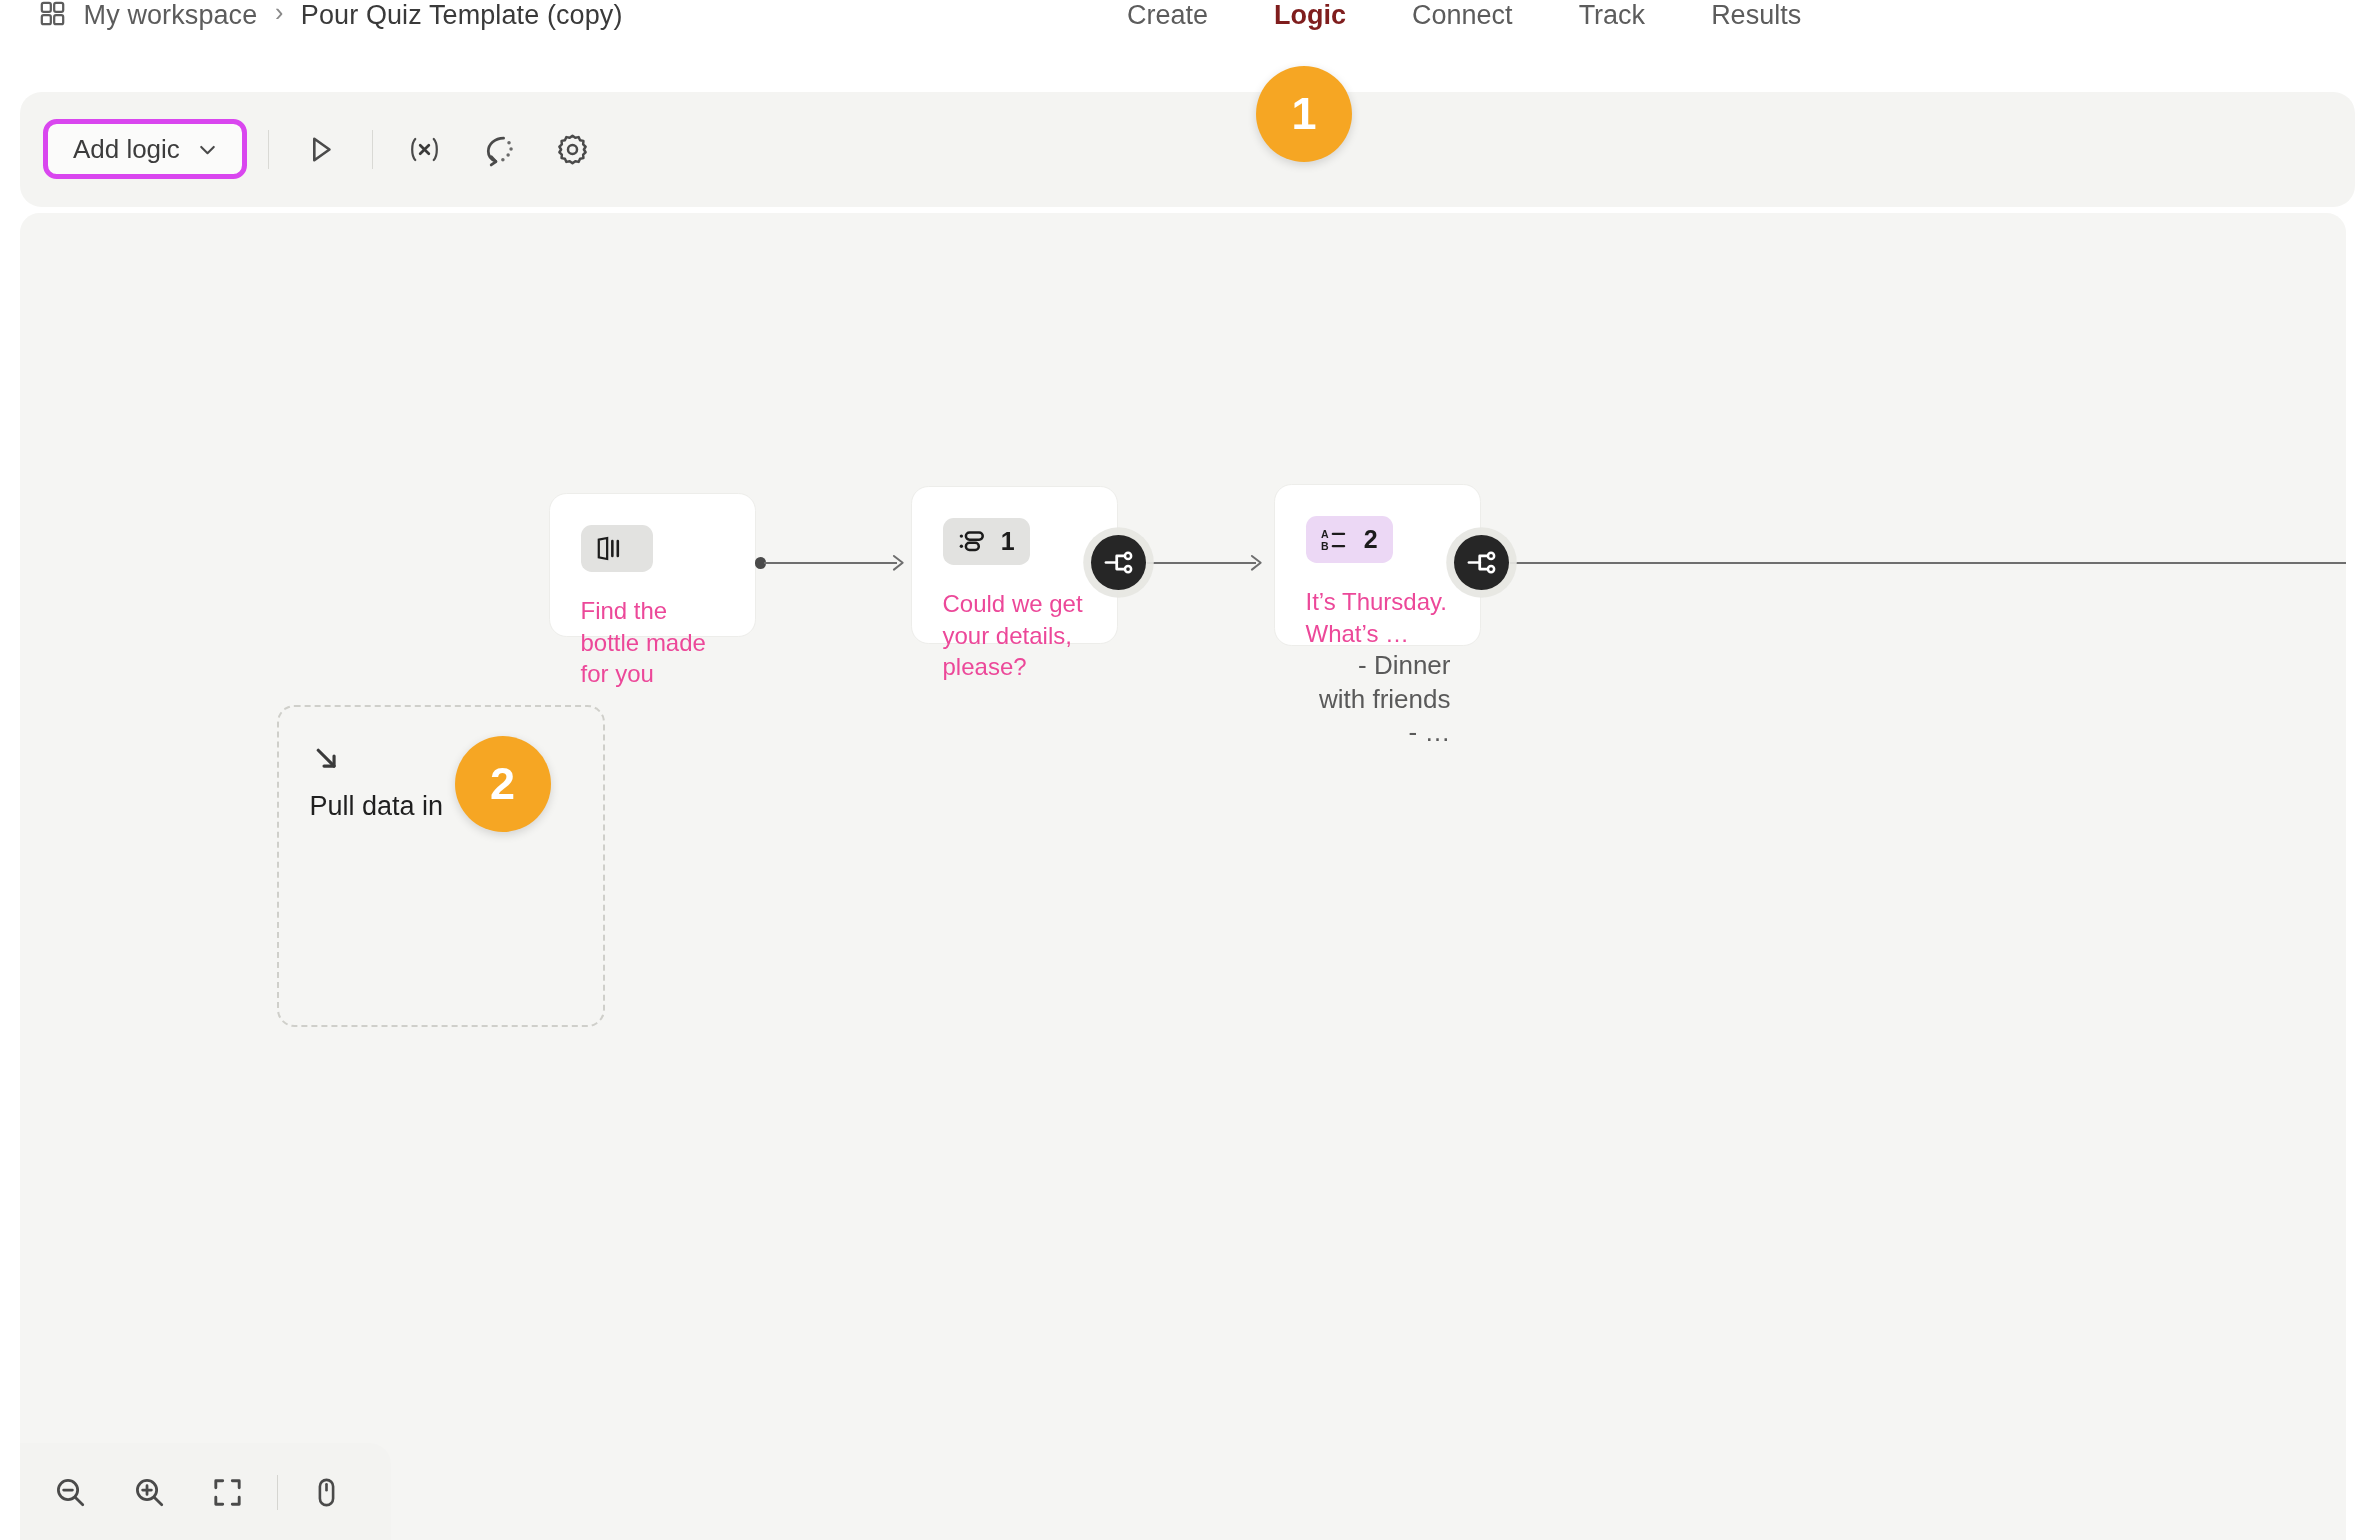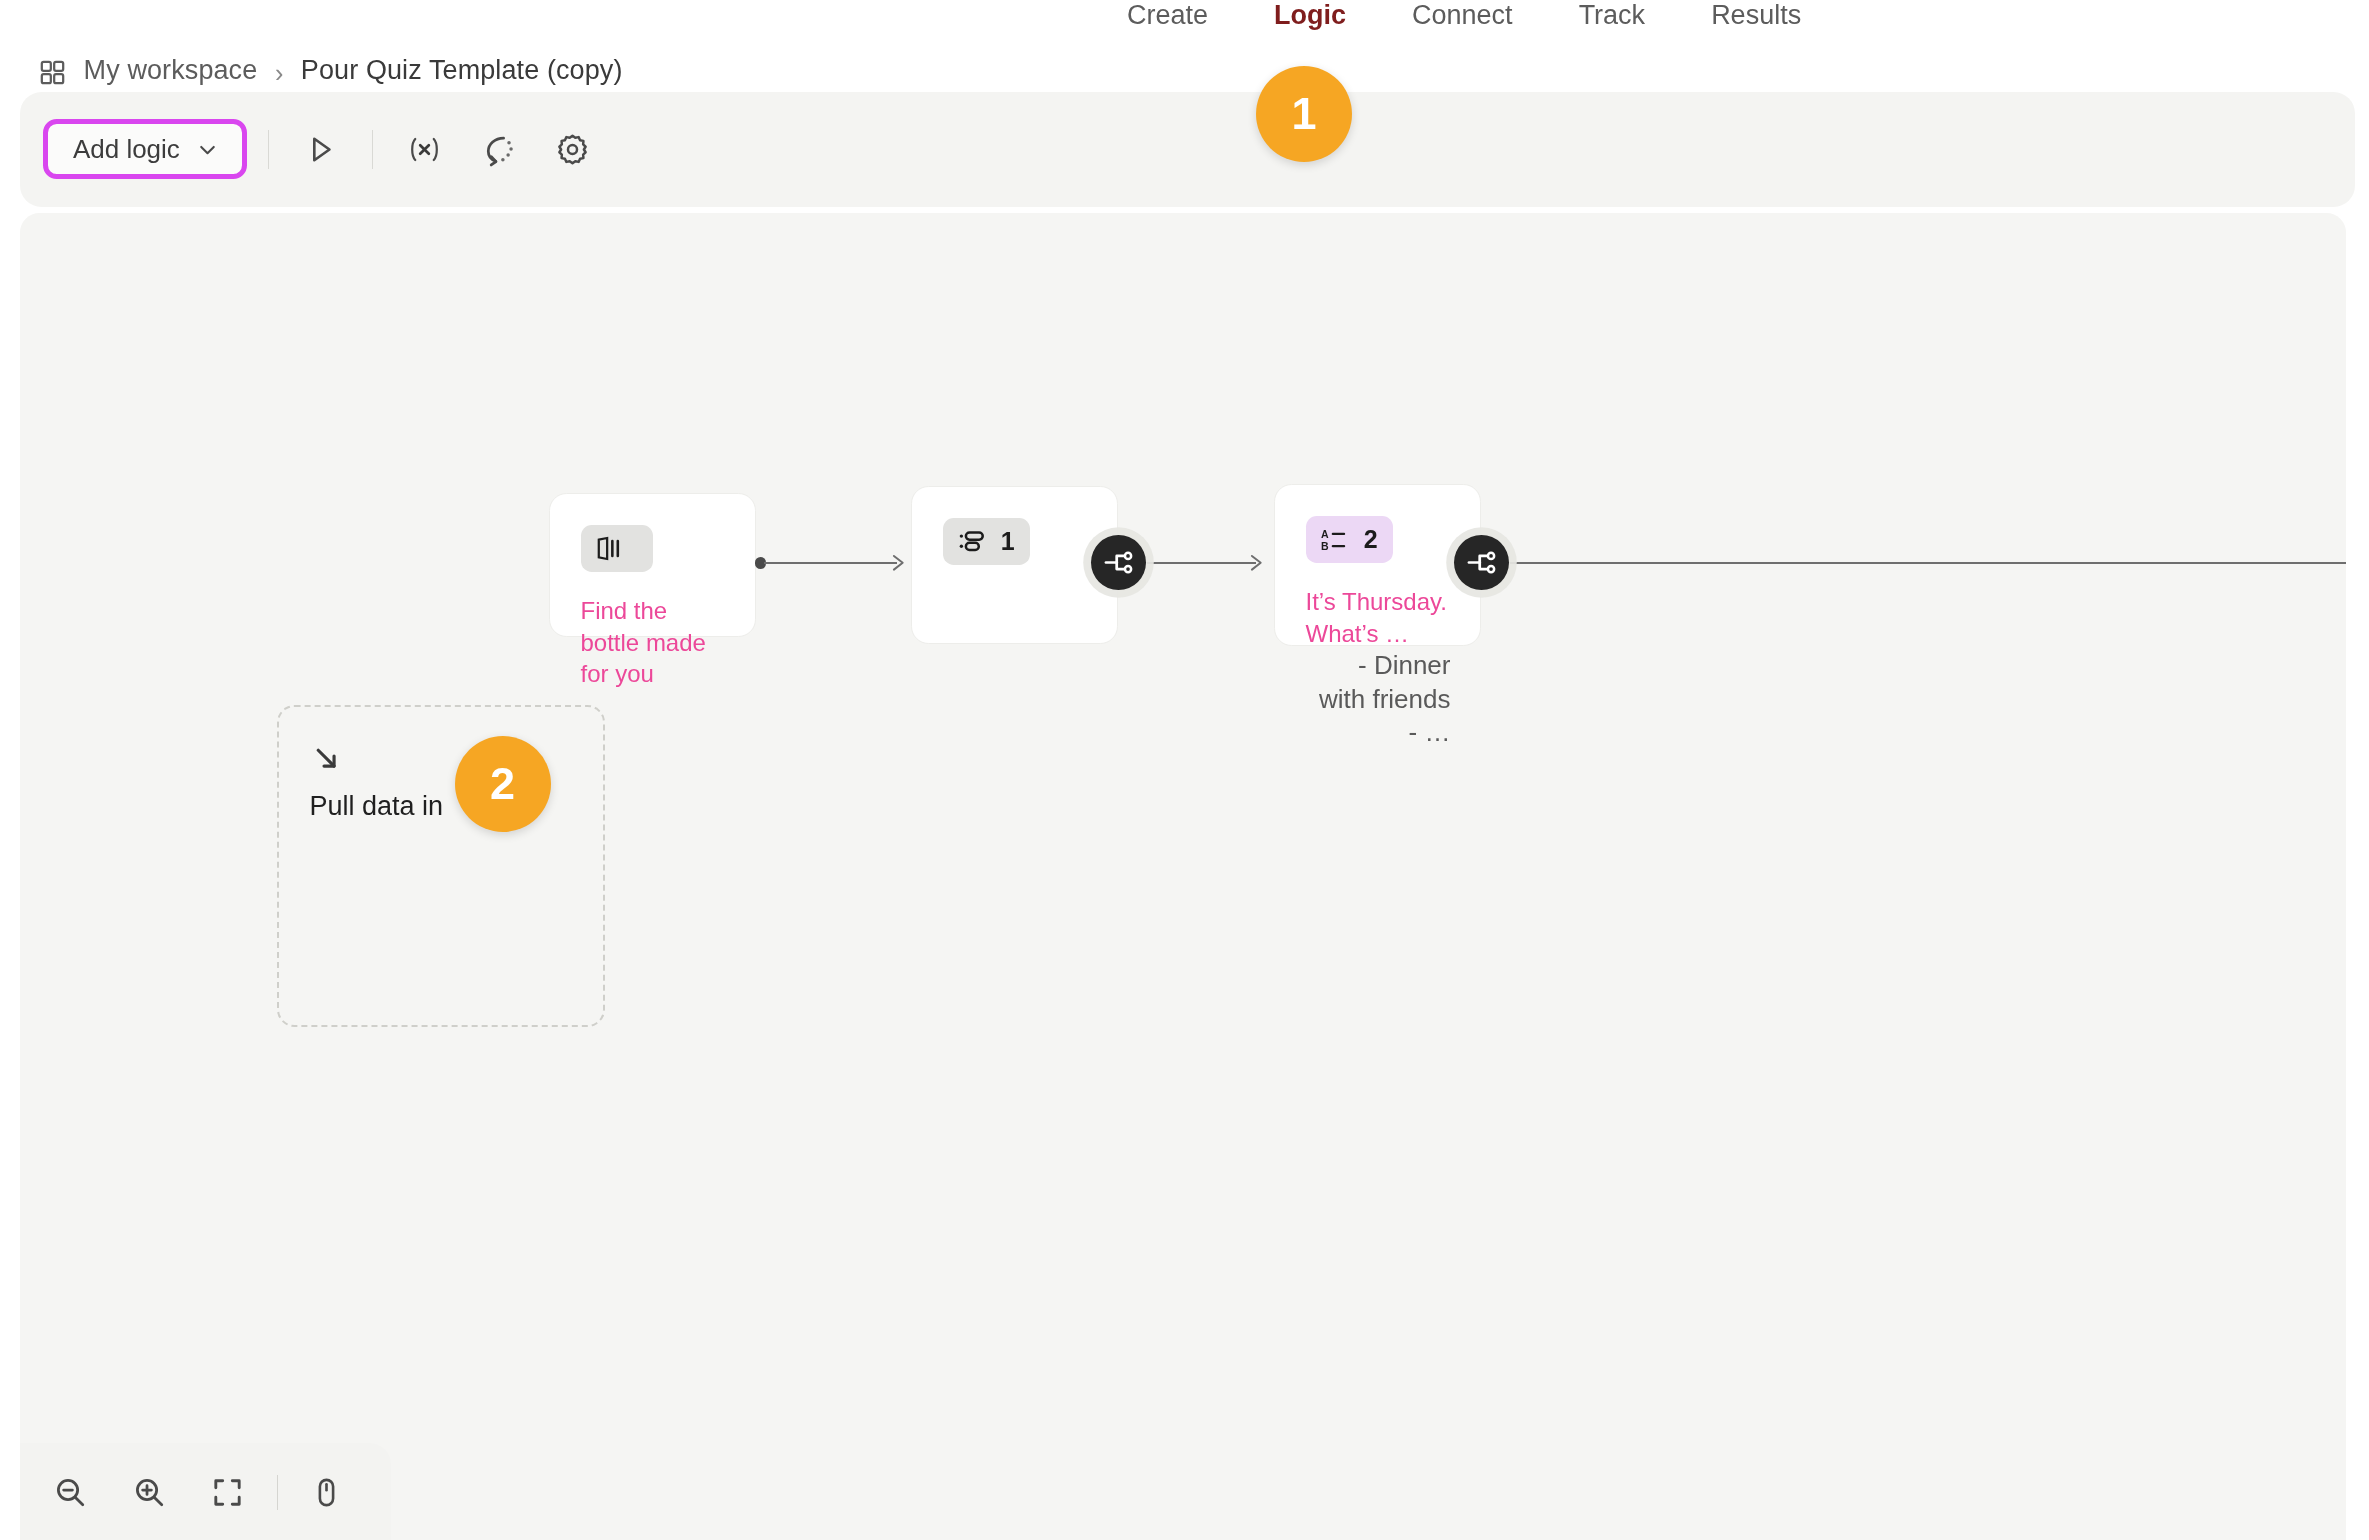--- a/index.html
+++ b/index.html
@@ -11,21 +11,21 @@
     -webkit-font-smoothing: antialiased;
   }
 
   
   #topbar {
     position: absolute; left: 0; top: 0; width: 2370px; height: 86px;
     background: #ffffff;
   }
   #breadcrumb {
     position: absolute; left: 39px; top: 0; height: 86px;
-    display: flex; align-items: flex-end; gap: 0px;
+    display: flex; align-items: flex-start; gap: 0px;
   }
   #grid-icon { width: 27px; height: 27px; display: block; margin-right: 17.6px; }
   .crumb {
     font-size: 27px; color: #5c5c5c; letter-spacing: 0.1px;
     white-space: nowrap;
   }
   .crumb.last { color: #3a3a3a; }
   .crumb-sep {
     font-size: 25px; color: #8a8a8a; margin: 0 17.6px 0 17.6px;
     line-height: 1;
@@ -287,20 +287,21 @@
   <div class="node" id="node2">
     <div class="node-chip">
       <svg width="27" height="25" viewBox="0 0 24 22">
         <circle cx="3.0" cy="6.2" r="1.5" fill="#1c1c1c"></circle>
         <circle cx="3.0" cy="15.2" r="1.5" fill="#1c1c1c"></circle>
         <rect x="7.0" y="3.0" width="15" height="6.4" rx="3.2" fill="none" stroke="#1c1c1c" stroke-width="2.2"></rect>
         <rect x="7.0" y="12.2" width="11.5" height="6.4" rx="3.2" fill="none" stroke="#1c1c1c" stroke-width="2.2"></rect>
       </svg>
       <span class="chip-num">1</span>
     </div>
+    <div class="node-text">Could we get your details, please?</div>
   </div>
 
   <div class="branch-btn" style="left:1071px; top:322px;">
     <svg width="31" height="31" viewBox="0 0 26 26">
       <path d="M2.5 13 L11.5 13" fill="none" stroke="#ffffff" stroke-width="2.3" stroke-linecap="round"></path>
       <path d="M11.5 13 L11.5 7.5 L18.0 7.5" fill="none" stroke="#ffffff" stroke-width="2.3" stroke-linecap="round" stroke-linejoin="round"></path>
       <path d="M11.5 13 L11.5 18.5 L18.0 18.5" fill="none" stroke="#ffffff" stroke-width="2.3" stroke-linecap="round" stroke-linejoin="round"></path>
       <circle cx="21.0" cy="7.5" r="2.6" fill="none" stroke="#ffffff" stroke-width="2.1"></circle>
       <circle cx="21.0" cy="18.5" r="2.6" fill="none" stroke="#ffffff" stroke-width="2.1"></circle>
     </svg>

